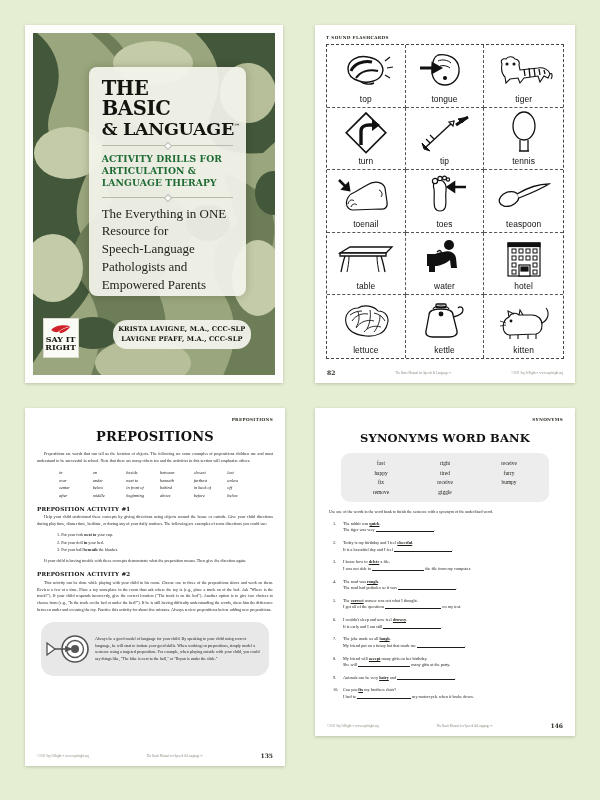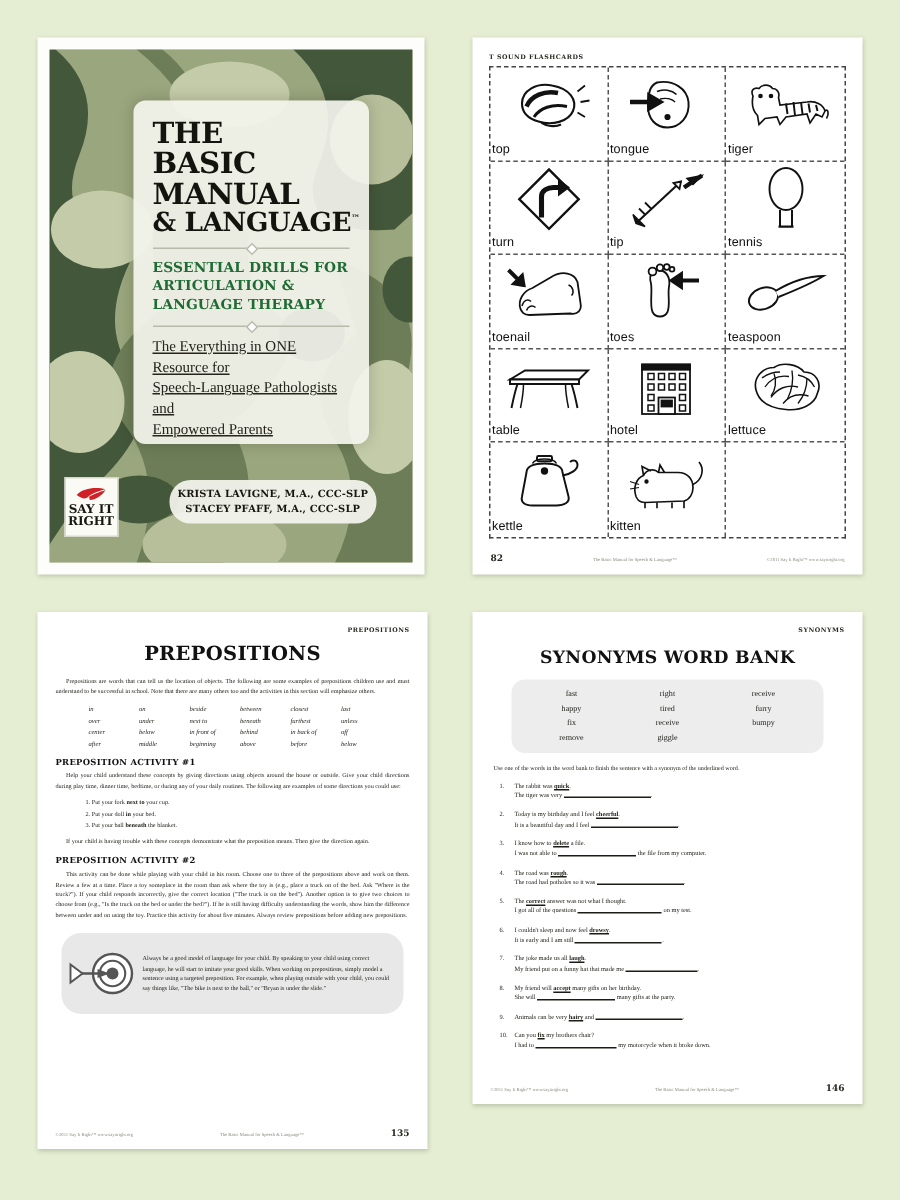--- a/index.html
+++ b/index.html
@@ -22,21 +22,21 @@
   .ttl{font-family:"DejaVu Serif", serif;font-weight:bold;color:#14140f;
     font-size:19.5px;line-height:1.04;letter-spacing:-.3px;}
   .ttl div{white-space:nowrap;}
   .ttl .sm{font-size:17.5px;}
   .tm{font-size:6px;vertical-align:super;}
   .rule{height:1px;background:#b9b9ac;margin:7px 0;position:relative;}
   .rule:after{content:"";position:absolute;left:50%;top:-2px;width:4px;height:4px;
     margin-left:-2px;background:#fff;border:1px solid #b9b9ac;transform:rotate(45deg);}
   .sub{font-family:"DejaVu Serif",serif;font-weight:bold;color:#1f6b34;font-size:9.2px;
     line-height:1.33;letter-spacing:.1px;}
-  .sub2{font-family:"Liberation Serif",serif;color:#25251d;font-size:10px;line-height:1.37;text-decoration:underline;}
+  .sub2{font-family:"Liberation Serif",serif;color:#25251d;font-size:13px;line-height:1.37;}
   .logo{position:absolute;left:4%;bottom:5%;width:36px;height:40px;background:#fbfbf6;
     border:1px solid #d8d8cc;display:flex;flex-direction:column;align-items:center;
     justify-content:center;box-sizing:border-box;}
   .logo .swoosh{width:22px;height:11px;margin-bottom:1px;}
   .logo .lw{font-family:"DejaVu Serif",serif;font-weight:bold;font-size:8px;color:#17170f;line-height:.98;text-align:center;}
   .authors{position:absolute;left:33%;bottom:7.5%;width:57%;
     background:rgba(244,244,238,.93);border-radius:14px;padding:5px 4px;box-sizing:border-box;
     text-align:center;font-family:"DejaVu Serif",serif;font-weight:bold;
     font-size:6.6px;color:#17170f;line-height:1.45;letter-spacing:.1px;}
   
@@ -52,21 +52,21 @@
     font-family:"Liberation Serif",serif;font-size:3.1px;color:#8b8b80;}
   .foot .pno{font-family:"DejaVu Serif",serif;font-weight:bold;font-size:6px;color:#2a2a22;}
   .foot .ctr{font-size:3.1px;color:#8b8b80;}
   
   #flash{left:315px;top:25px;width:260px;height:358px;padding:10px 11px 0;position:absolute;background:#fff;}
   #flash .run-head{text-align:left;margin-bottom:4px;}
   .fgrid{border:1px dashed #444;border-width:1px;display:grid;
     grid-template-columns:repeat(3,1fr);grid-template-rows:repeat(5,1fr);
     height:313px;}
   .fcell{border-right:1px dashed #555;border-bottom:1px dashed #555;
-    display:flex;flex-direction:column;justify-content:flex-end;
+    display:flex;flex-direction:column;align-items:center;justify-content:flex-end;
     padding:3px 1px 3px;box-sizing:border-box;}
   .fcell:nth-child(3n){border-right:none;}
   .fcell:nth-child(n+13){border-bottom:none;}
   .fart{flex:1;display:flex;align-items:center;justify-content:center;width:100%;}
   .fart svg{display:block;}
   .flabel{font-family:"Liberation Sans",sans-serif;font-size:8.4px;color:#111;
     margin-top:1px;letter-spacing:.1px;}
   
   #prep{left:25px;top:408px;width:260px;height:358px;padding:9px 12px 0;position:absolute;background:#fff;}
   #prep .pg-title{font-size:13px;margin:7px 0 7px;}
@@ -117,26 +117,25 @@
       <ellipse cx="110" cy="330" rx="48" ry="24" fill="#b6bf9a"></ellipse>
       <ellipse cx="175" cy="190" rx="22" ry="18" fill="#43573a"></ellipse>
       <ellipse cx="60" cy="300" rx="26" ry="16" fill="#43573a"></ellipse>
       <ellipse cx="240" cy="160" rx="18" ry="22" fill="#43573a"></ellipse>
     </svg>
 
     <div class="cover-card">
       <div class="ttl">
         <div>THE</div>
         <div>BASIC</div>
-        <div>MANUAL</div>
         <div class="sm"><span>&amp; LANGUAGE</span><span class="tm">™</span></div>
       </div>
       <div class="rule"></div>
       <div class="sub">
-        <div>ESSENTIAL DRILLS FOR</div>
+        <div>ACTIVITY DRILLS FOR</div>
         <div>ARTICULATION &amp;</div>
         <div>LANGUAGE THERAPY</div>
       </div>
       <div class="rule"></div>
       <div class="sub2">
         <div>The Everything in ONE Resource for</div>
         <div>Speech-Language Pathologists and</div>
         <div>Empowered Parents</div>
       </div>
     </div>
@@ -145,21 +144,21 @@
       <svg class="swoosh" viewBox="0 0 40 20">
         <path d="M2,11 C10,2 26,1 37,4 C30,6 22,8 16,13 C13,16 9,16 2,11 Z" fill="#cf2127"></path>
         <path d="M17,13 C23,9 30,7 37,5 C33,11 26,16 18,17 Z" fill="#cf2127"></path>
       </svg>
       <div class="lw">SAY IT</div>
       <div class="lw">RIGHT</div>
     </div>
 
     <div class="authors">
       <div>KRISTA LAVIGNE, M.A., CCC-SLP</div>
-      <div>STACEY PFAFF, M.A., CCC-SLP</div>
+      <div>LAVIGNE PFAFF, M.A., CCC-SLP</div>
     </div>
   </div>
 </div>
 
 <div class="quad bookpage" id="flash">
   <div class="run-head">T SOUND FLASHCARDS</div>
   <div class="fgrid">
 
     <div class="fcell">
       <div class="fart">
@@ -295,20 +294,33 @@
           <path d="M4,11 L14,5 L56,5 L50,11 Z"></path>
           <path d="M4,11 L50,11 L50,14 L4,14 Z"></path>
           <path d="M9,14 C7,20 6,25 5,30 M45,14 C47,20 48,25 49,30" fill="none"></path>
           <path d="M13,14 C13,20 12,25 11,30 M41,14 C41,20 42,25 43,30" fill="none" stroke-width="1"></path>
         </g>
           </svg>
       </div>
       <div class="flabel">table</div>
     </div>
 
+    <div class="fcell">
+      <div class="fart">
+        <svg width="46" height="40" viewBox="0 0 46 40">
+            <g fill="#111">
+          <circle cx="28" cy="7" r="5"></circle>
+          <path d="M22,14 C28,12 34,14 35,20 L36,30 L30,30 L29,22 C24,26 18,28 14,28 L14,34 L8,34 L8,22 C8,18 14,15 22,14 Z"></path>
+          <path d="M6,16 L16,16 L16,28 L6,28 Z"></path>
+        </g>
+        <path d="M16,14 C19,11 21,13 20,16" fill="none" stroke="#111" stroke-width="1.3"></path>
+        </svg>
+      </div>
+      <div class="flabel">water</div>
+    </div>
 
     <div class="fcell">
       <div class="fart">
         <svg width="40" height="40" viewBox="0 0 40 40">
             <g fill="#fff" stroke="#111" stroke-width="1.2">
           <rect x="4" y="5" width="32" height="33"></rect>
           <rect x="4" y="5" width="32" height="3.5" fill="#111"></rect>
           <g fill="none" stroke-width="1">
             <rect x="8" y="11" width="4" height="4"></rect>
                 <rect x="15" y="11" width="4" height="4"></rect>

